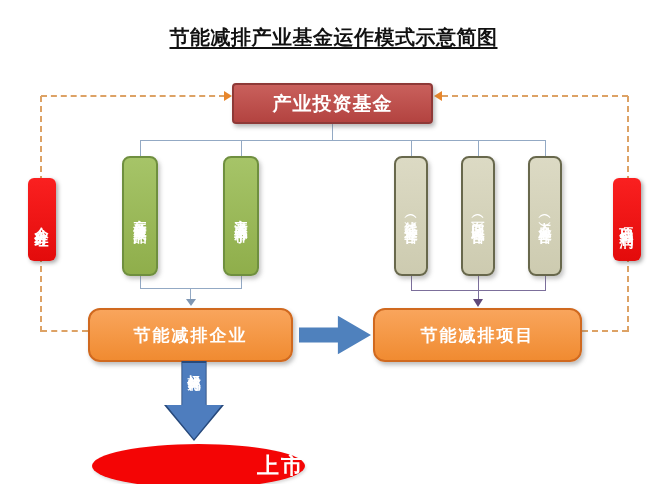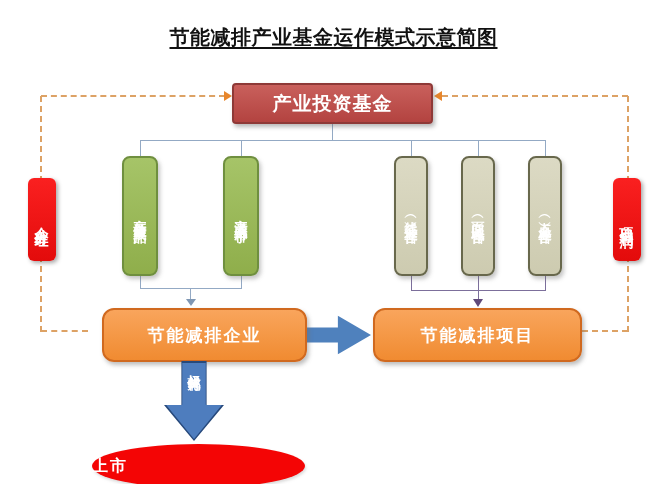--- a/index.html
+++ b/index.html
@@ -71,22 +71,22 @@
     position:absolute;inset:2px;background:#4e7dbe;
     clip-path:polygon(29% 0,71% 0,71% 55%,100% 55%,50% 100%,0 55%,29% 55%);
   }
   .darrow-label{
     position:absolute;left:50%;top:4px;transform:translateX(-50%);
     writing-mode:vertical-rl;text-orientation:upright;
     color:#fff;font-size:13px;font-weight:bold;letter-spacing:1px;line-height:1;
   }
   .ipo{
     position:absolute;left:92px;top:444px;width:213px;height:44px;border-radius:50%;
-    background:#f40505;display:flex;align-items:center;justify-content:flex-start;
-    color:#fff;font-size:16px;font-weight:bold;letter-spacing:2px;
+    background:#f40505;display:flex;align-items:center;justify-content:flex-end;
+    color:#fff;font-size:22px;font-weight:bold;letter-spacing:2px;
     box-shadow:1px 2px 3px rgba(150,150,150,.35);
   }
 </style>
 </head>
 <body>
 
 <div class="stage">
 
   <div class="title">节能减排产业基金运作模式示意简图</div>
 
@@ -142,21 +142,21 @@
     <span class="vtext">（点）企业合作</span>
   </div>
 
   <div class="badge" style="left:28px;">
     <span class="vtext">企业分红</span>
   </div>
   <div class="badge" style="left:613px;">
     <span class="vtext">项目利润</span>
   </div>
 
-  <div class="obox" style="left:102px;width:205px;">
+  <div class="obox" style="left:88px;width:205px;">
     <span>节能减排企业</span>
   </div>
   <div class="obox" style="left:373px;width:209px;">
     <span>节能减排项目</span>
   </div>
 
   <div class="rarrow"></div>
 
   <div class="darrow-outer">
     <div class="darrow-inner"></div>

